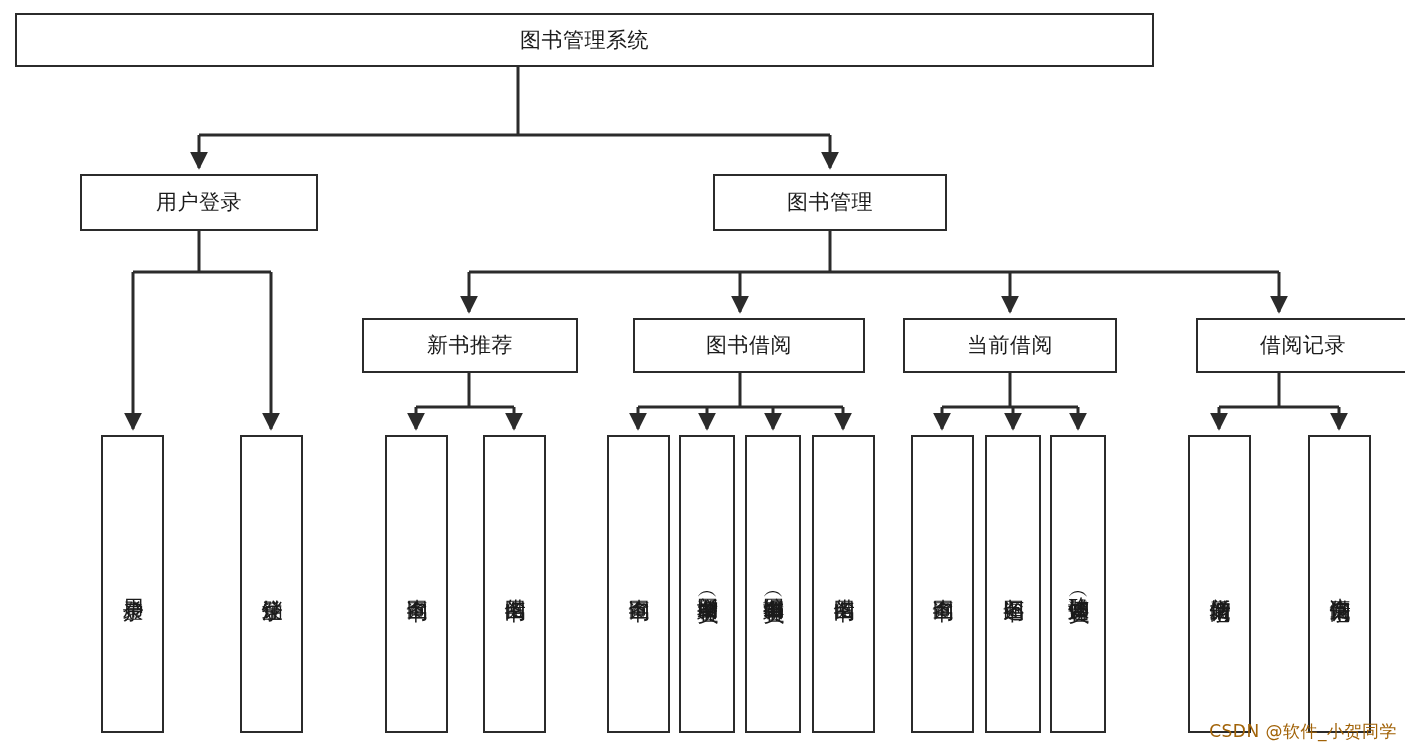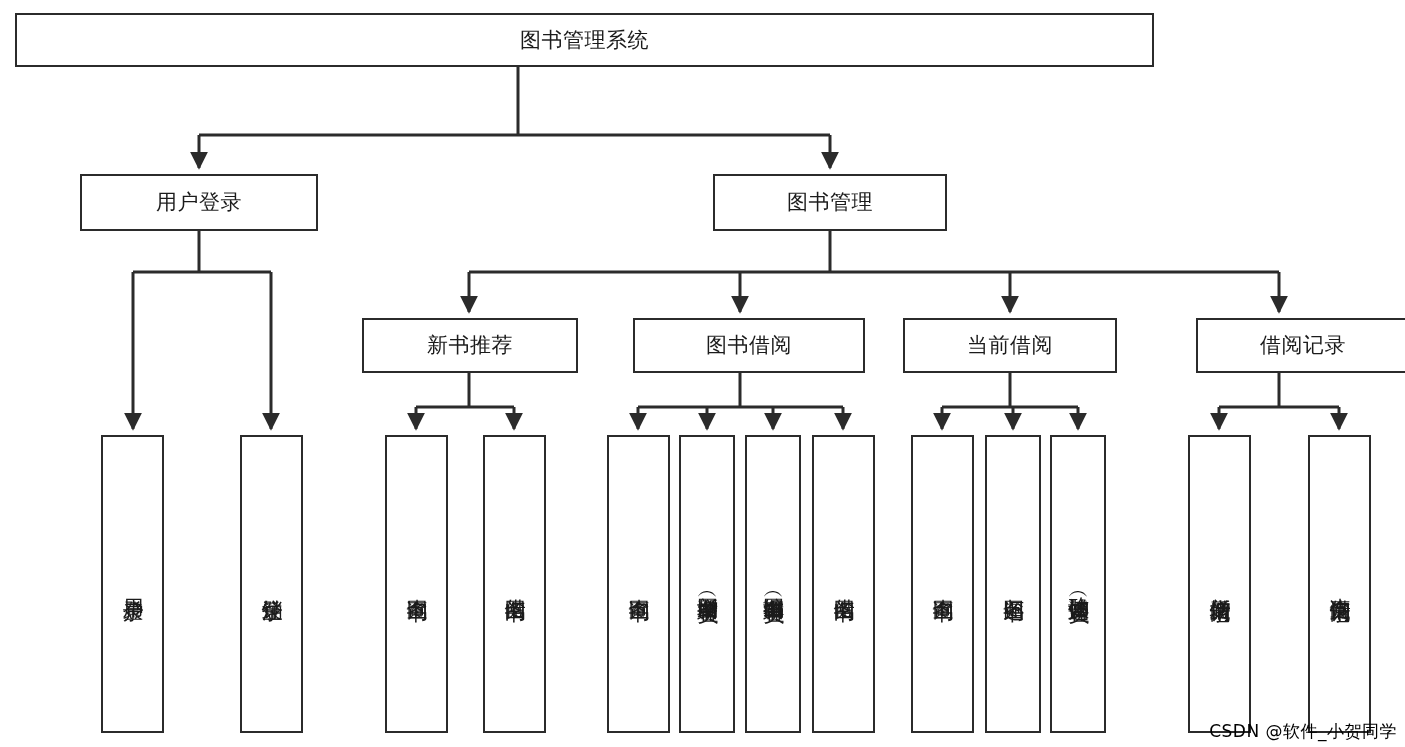--- a/index.html
+++ b/index.html
@@ -54,21 +54,21 @@
     text-align: center;
   }
   .leaf-box .node-label-v {
     max-height: 100%;
   }
   #watermark {
     position: absolute;
     right: 8px;
     bottom: 4px;
     font-size: 17px;
-    color: #000000;
+    color: #a16207;
     letter-spacing: 0.5px;
     white-space: nowrap;
     pointer-events: none;
     user-select: none;
   }
 </style>
 </head>
 <body>
 
 <div id="diagram-root">

